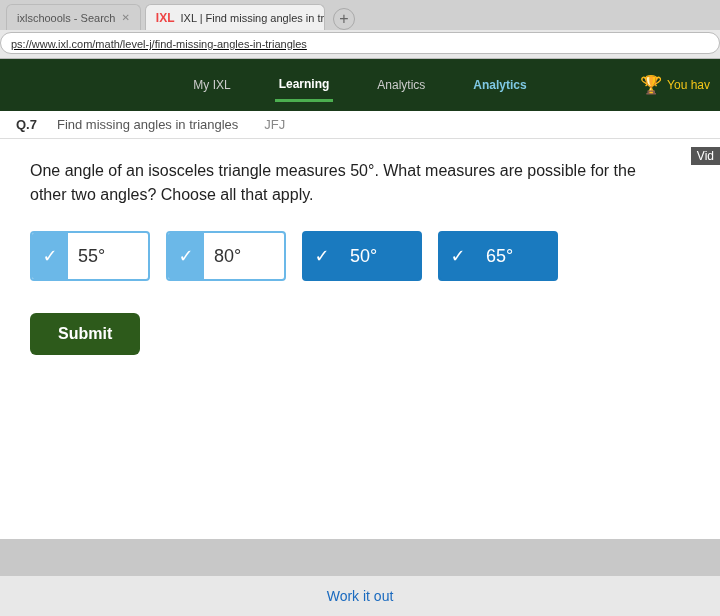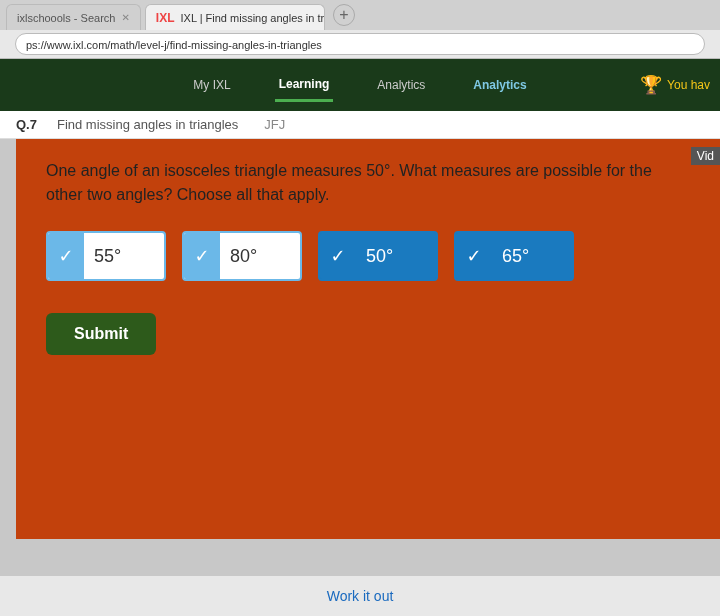--- a/index.html
+++ b/index.html
@@ -12,21 +12,21 @@
       position: relative;
     }
 
     
     .browser-chrome {
       background: #e0e0e0;
       border-bottom: 1px solid #bbb;
     }
     .tab-bar {
       display: flex;
-      align-items: flex-start;
+      align-items: flex-end;
       background: #d0d0d0;
       padding: 4px 6px 0 6px;
       height: 30px;
       gap: 4px;
     }
     .tab {
       display: flex;
       align-items: center;
       background: #f0f0f0;
       border-radius: 6px 6px 0 0;
@@ -46,24 +46,25 @@
       background: #d0d0d0;
       color: #555;
     }
     .tab-close {
       font-size: 10px;
       color: #888;
       cursor: pointer;
     }
     .address-bar-row {
       display: flex;
-      align-items: center;
+      align-items: flex-end;
       background: #e8e8e8;
-      padding: 4px 15px;
+      padding: 4px 0;
       height: 28px;
+      text-decoration: underline;
     }
     .address-bar {
       background: white;
       border: 1px solid #bbb;
       border-radius: 12px;
       padding: 2px 10px;
       font-size: 11px;
       color: #333;
       flex: 1;
       height: 22px;
@@ -123,25 +124,24 @@
       align-items: center;
       gap: 20px;
     }
     .breadcrumb-q {
       font-weight: bold;
       color: #333;
     }
 
     
     .content-area {
-      background: #c2410c;
+      background: #ffffff;
       min-height: 400px;
       padding: 20px 30px;
       position: relative;
-      margin-left: 16px;
     }
 
     
     .vid-label {
       position: absolute;
       top: 8px;
       right: 0;
       background: #555;
       color: white;
       font-size: 12px;

